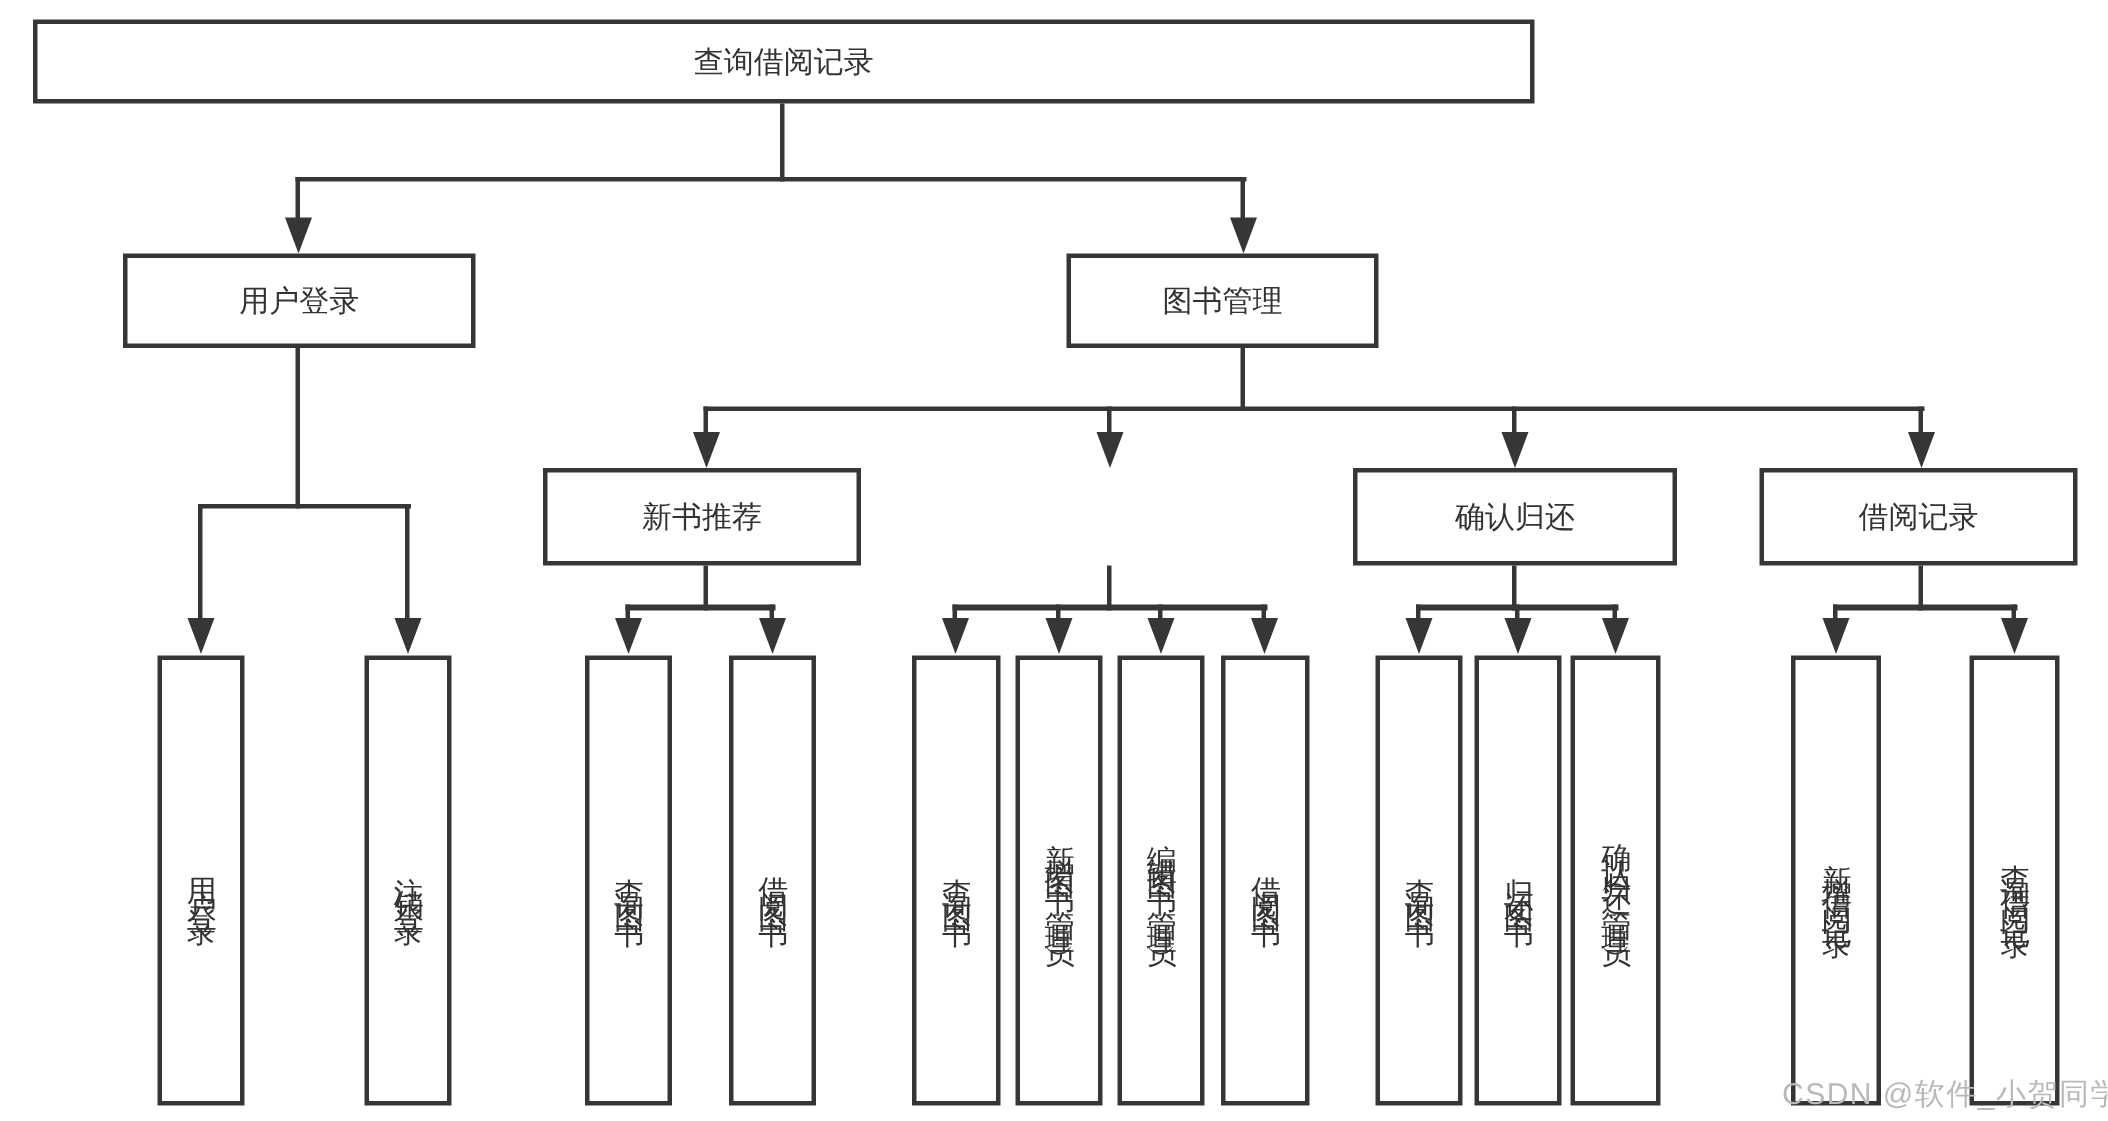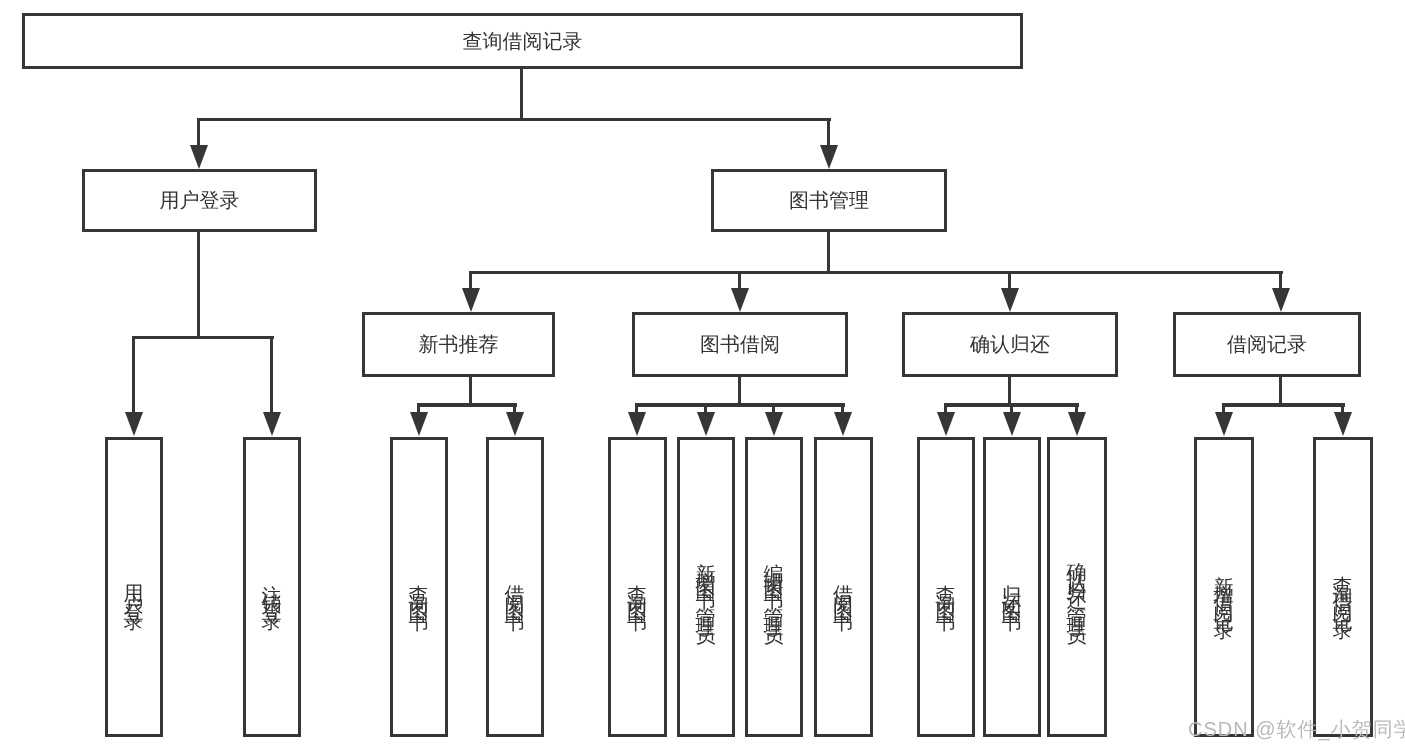--- a/index.html
+++ b/index.html
@@ -40,21 +40,21 @@
   <div class="vl" style="left:520px;top:69px;height:52px"></div>
   <div class="hl" style="left:197px;top:118px;width:634px"></div>
   <div class="vl" style="left:197px;top:118px;height:29px"></div>
   <div class="ah" style="left:190px;top:145px"></div>
   <div class="vl" style="left:827px;top:118px;height:29px"></div>
   <div class="ah" style="left:820px;top:145px"></div>
 
   <div class="box hbox" style="left:82px;top:169px;width:235px;height:63px">
     <span>用户登录</span>
   </div>
-  <div class="box hbox" style="left:711px;top:169px;width:236px;height:63px">
+  <div class="box hbox" style="left:711px;top:169px;width:208px;height:63px">
     <span>图书管理</span>
   </div>
 
   <div class="vl" style="left:197px;top:232px;height:107px"></div>
   <div class="hl" style="left:132px;top:336px;width:142px"></div>
   <div class="vl" style="left:132px;top:336px;height:78px"></div>
   <div class="ah" style="left:125px;top:412px"></div>
   <div class="vl" style="left:270px;top:336px;height:78px"></div>
   <div class="ah" style="left:263px;top:412px"></div>
 
@@ -62,30 +62,27 @@
   <div class="hl" style="left:469px;top:271px;width:814px"></div>
   <div class="vl" style="left:469px;top:271px;height:20px"></div>
   <div class="ah" style="left:462px;top:288px"></div>
   <div class="vl" style="left:738px;top:271px;height:20px"></div>
   <div class="ah" style="left:731px;top:288px"></div>
   <div class="vl" style="left:1008px;top:271px;height:20px"></div>
   <div class="ah" style="left:1001px;top:288px"></div>
   <div class="vl" style="left:1279px;top:271px;height:20px"></div>
   <div class="ah" style="left:1272px;top:288px"></div>
 
-  <div class="box hbox" style="left:362px;top:312px;width:193px;height:65px">
+  <div class="box hbox" style="left:362px;top:312px;width:212px;height:65px">
     <span>新书推荐</span>
-  </div>
-  <div class="box hbox" style="left:632px;top:312px;width:216px;height:65px">
-    <span>图书借阅</span>
   </div>
   <div class="box hbox" style="left:902px;top:312px;width:216px;height:65px">
     <span>确认归还</span>
   </div>
-  <div class="box hbox" style="left:1173px;top:312px;width:188px;height:65px">
+  <div class="box hbox" style="left:1173px;top:312px;width:212px;height:65px">
     <span>借阅记录</span>
   </div>
 
   <div class="vl" style="left:469px;top:377px;height:30px"></div>
   <div class="vl" style="left:738px;top:377px;height:30px"></div>
   <div class="vl" style="left:1008px;top:377px;height:30px"></div>
   <div class="vl" style="left:1279px;top:377px;height:30px"></div>
 
   <div class="hl bar" style="left:417px;top:403px;width:100px"></div>
   <div class="hl bar" style="left:635px;top:403px;width:210px"></div>

